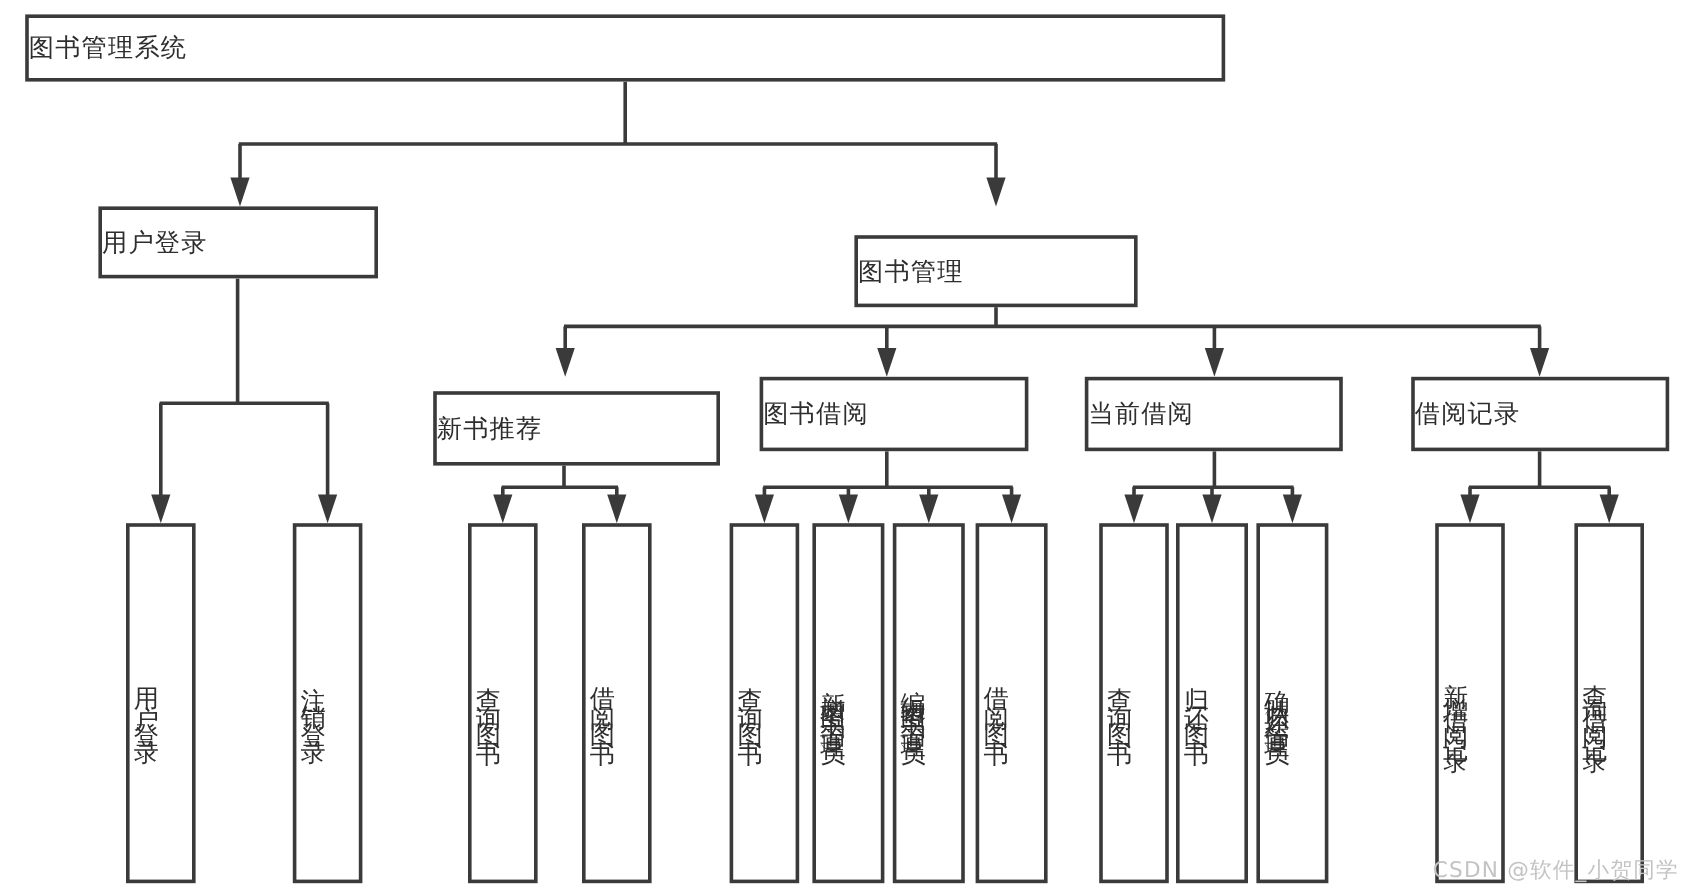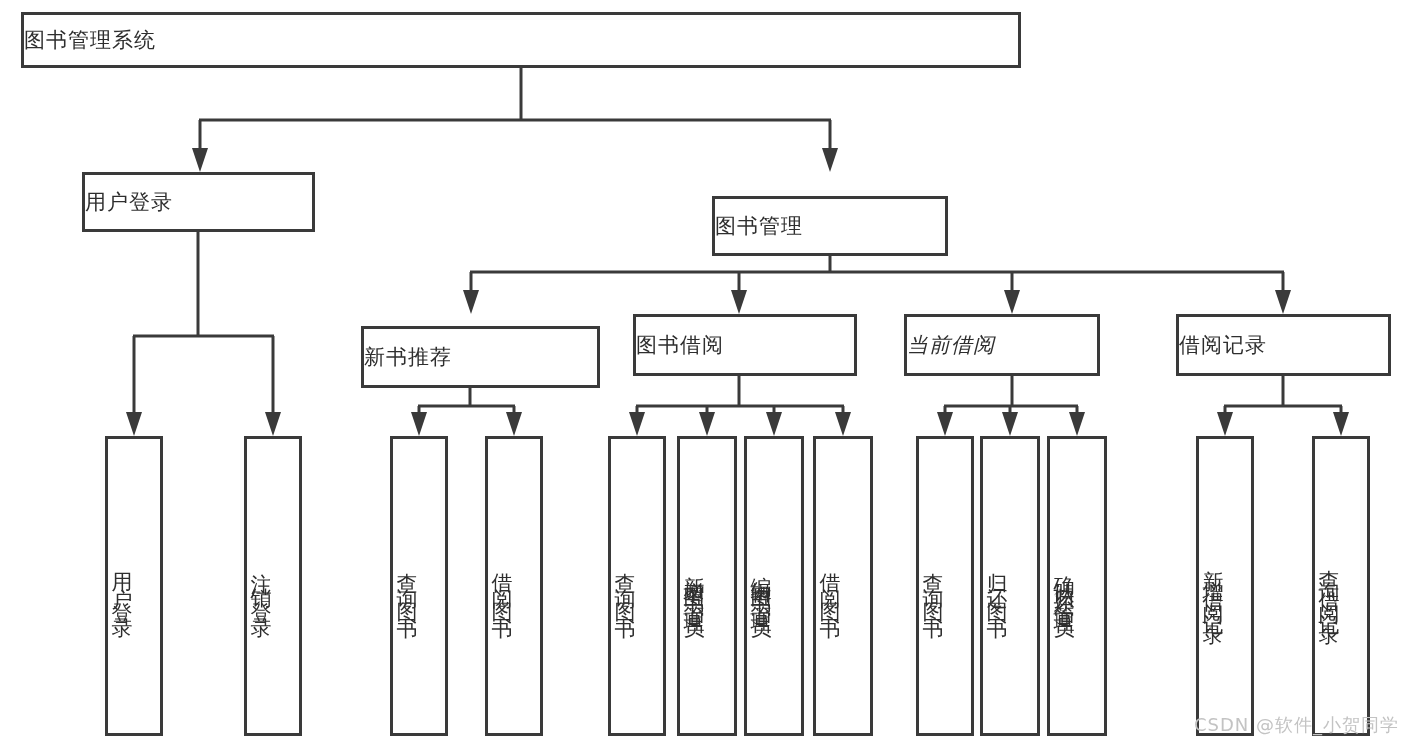--- a/index.html
+++ b/index.html
@@ -148,21 +148,21 @@
   <div class="node" style="left:712px;top:172px;width:236px;height:60px;margin-top:24px;">
     <span>图书管理</span>
   </div>
 
   <div class="node" style="left:361px;top:314px;width:239px;height:62px;margin-top:12px;">
     <span>新书推荐</span>
   </div>
   <div class="node" style="left:633px;top:314px;width:224px;height:62px;">
     <span>图书借阅</span>
   </div>
-  <div class="node" style="left:904px;top:314px;width:196px;height:62px;font-style:italic;">
+  <div class="node" style="left:904px;top:314px;width:215px;height:62px;">
     <span>当前借阅</span>
   </div>
   <div class="node" style="left:1176px;top:314px;width:215px;height:62px;">
     <span>借阅记录</span>
   </div>
 
   <div class="node leaf" style="left:105px;">
     <span class="vtext">用户登录</span>
   </div>
   <div class="node leaf" style="left:244px;">

